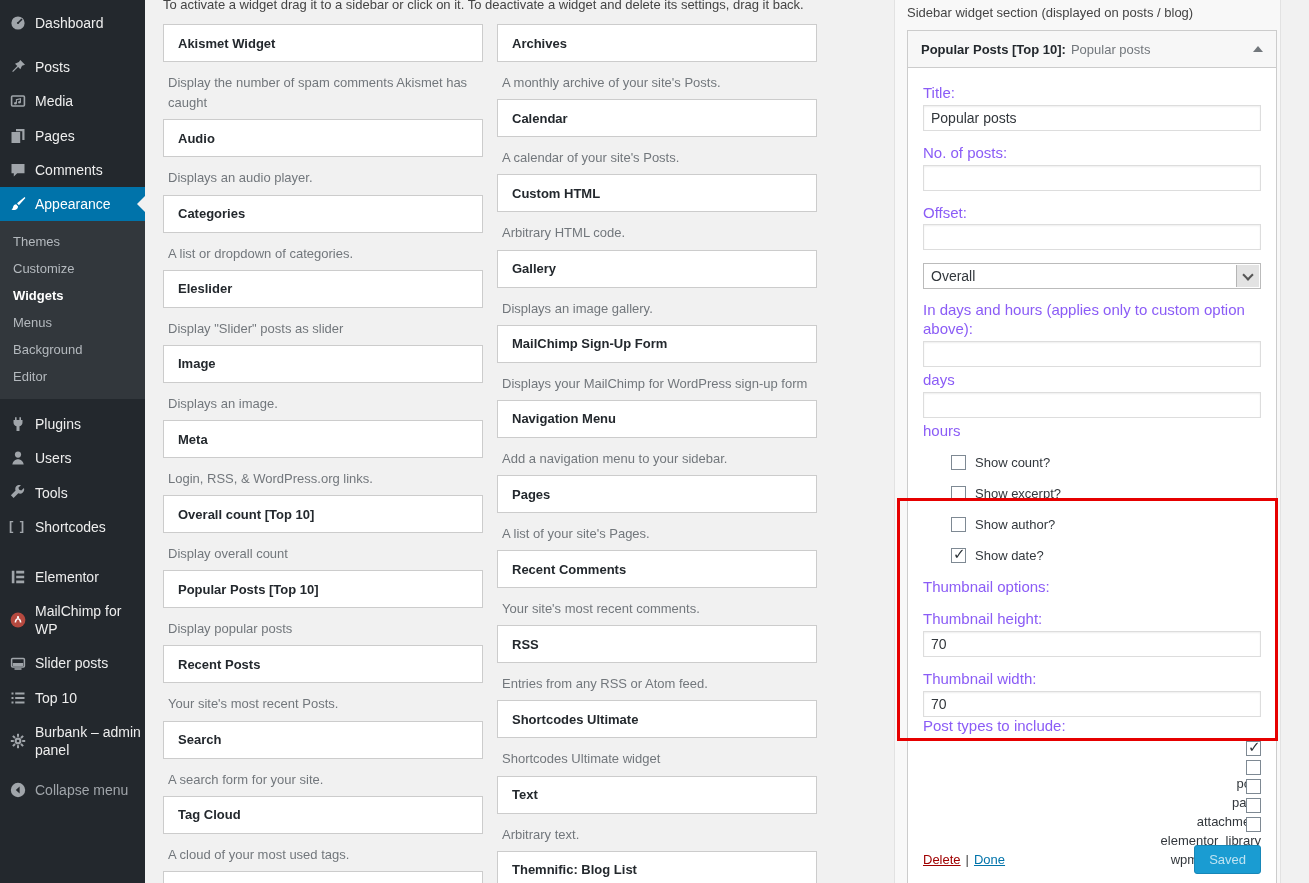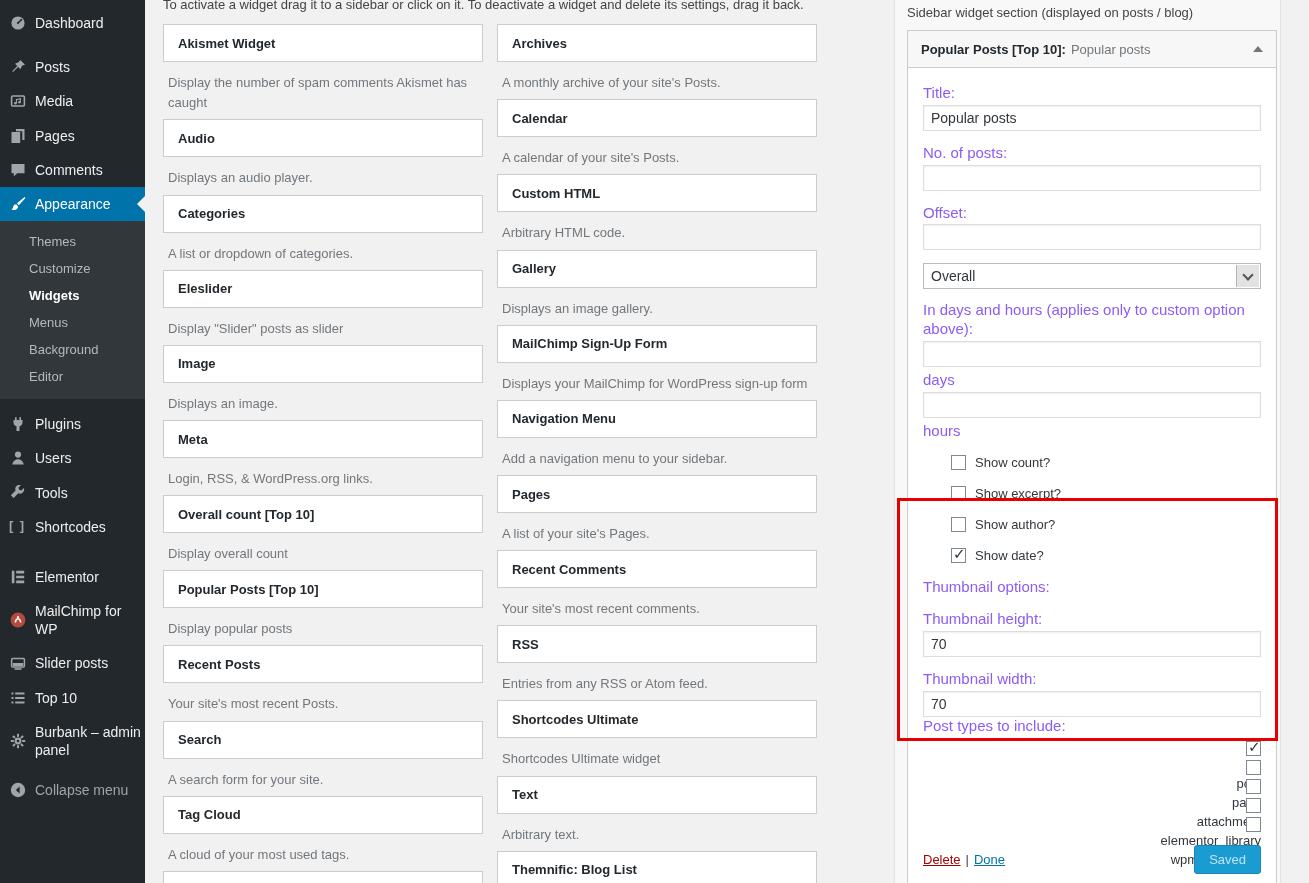--- a/index.html
+++ b/index.html
@@ -10,21 +10,21 @@
   #adminmenu{position:absolute;left:0;top:0;width:145px;height:883px;background:#23282d;z-index:3;}
   .menu{list-style:none;margin:0;padding:0;font-size:14px;color:#eee;}
   .mi{display:flex;align-items:center;gap:9px;padding:8px 4px 8px 9px;cursor:pointer;line-height:1.3;}
   .mi .ic{flex:none;width:17px;height:17px;color:#a0a5aa;display:flex;align-items:center;justify-content:center;}
   .mi span.lbl{white-space:normal;}
   .mi.first{margin-top:6px;margin-bottom:10px;}
   .mi.active{background:#0073aa;color:#fff;position:relative;font-weight:normal;}
   .mi.active .ic{color:#fff;}
   .mi.active::after{content:"";position:absolute;right:0;top:50%;margin-top:-8px;
       border:8px solid transparent;border-right-color:#f1f1f1;}
-  .submenu{list-style:none;margin:0;padding:7px 16px 9px;background:#32373c;font-size:13px;}
+  .submenu{list-style:none;margin:0;padding:7px 0 9px;background:#32373c;font-size:13px;}
   .submenu li{padding:6px 0 6px 13px;color:#b4b9be;cursor:pointer;}
   .submenu li.current{color:#fff;font-weight:bold;}
   .group-gap{height:16px;}
   .mi.collapse{color:#a0a5aa;margin-top:6px;}
   .icon-brackets{font-weight:bold;font-size:13px;letter-spacing:2px;color:#a0a5aa;}
 
   
   #main{position:absolute;left:145px;top:0;right:0;bottom:0;padding-left:18px;box-sizing:border-box;}
   .instructions{margin:-4px 0 0;font-size:13px;color:#444;line-height:1.4;}
   .wgrid{display:grid;grid-template-columns:320px 320px;column-gap:14px;margin-top:10px;width:654px;}

